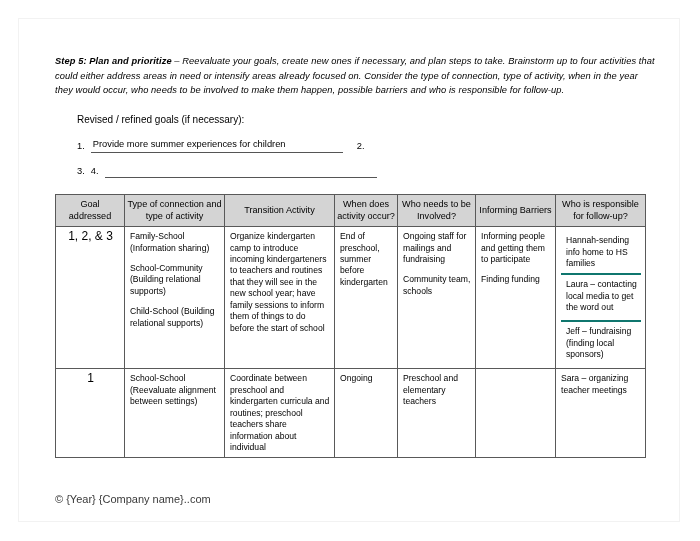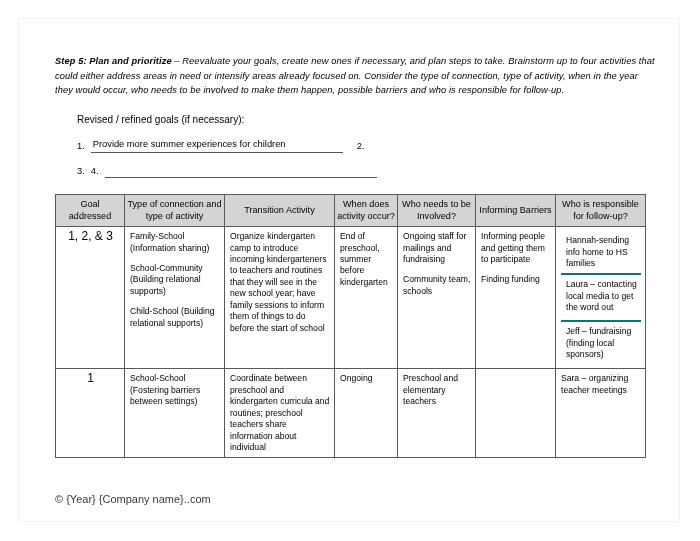--- a/index.html
+++ b/index.html
@@ -212,21 +212,21 @@
           </td>
           <td class="nest">
             <div class="sub" style="height:34px">Hannah-sending info home to HS families</div>
             <div class="sub" style="height:37px">Laura – contacting local media to get the word out</div>
             <div class="sub">Jeff – fundraising (finding local sponsors)</div>
           </td>
         </tr>
         <tr class="row2">
           <td class="goal-cell">1</td>
           <td>
-            <div class="para">School-School (Fostering barriers between settings)</div>
+            <div class="para">School-School (Reevaluate alignment between settings)</div>
           </td>
           <td>
             <div class="para">Coordinate between preschool and kindergarten curricula and routines; preschool teachers share information about individual</div>
           </td>
           <td>
             <div class="para">Ongoing</div>
           </td>
           <td>
             <div class="para">Preschool and elementary teachers</div>
           </td>

